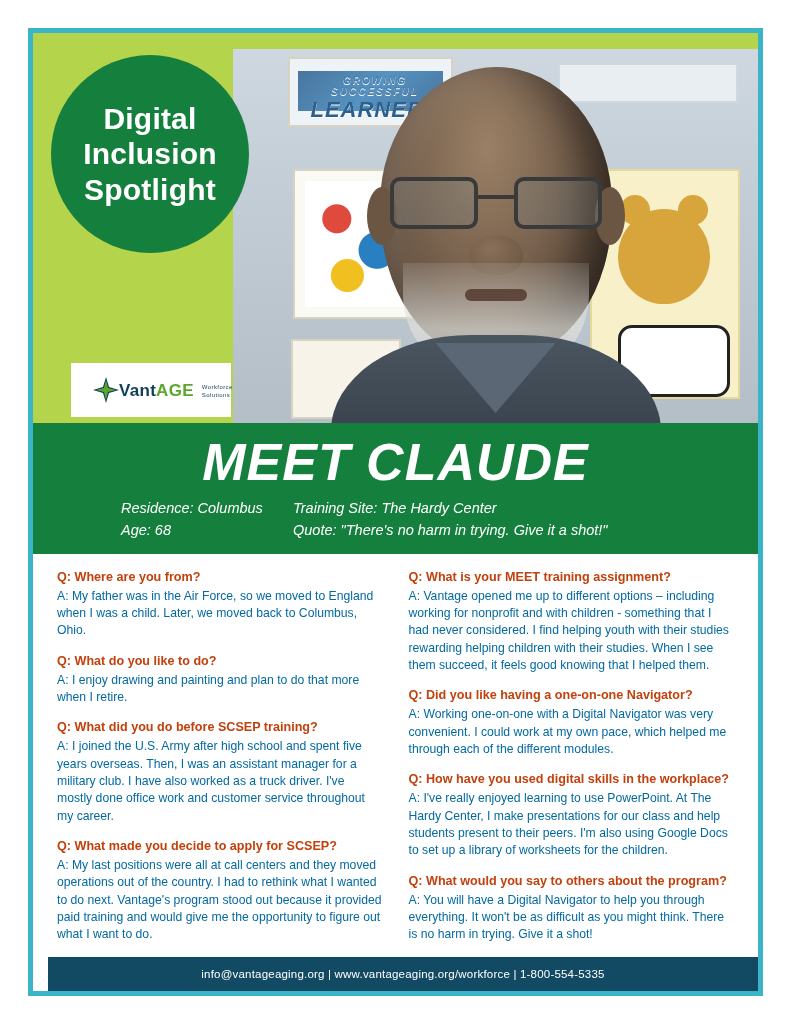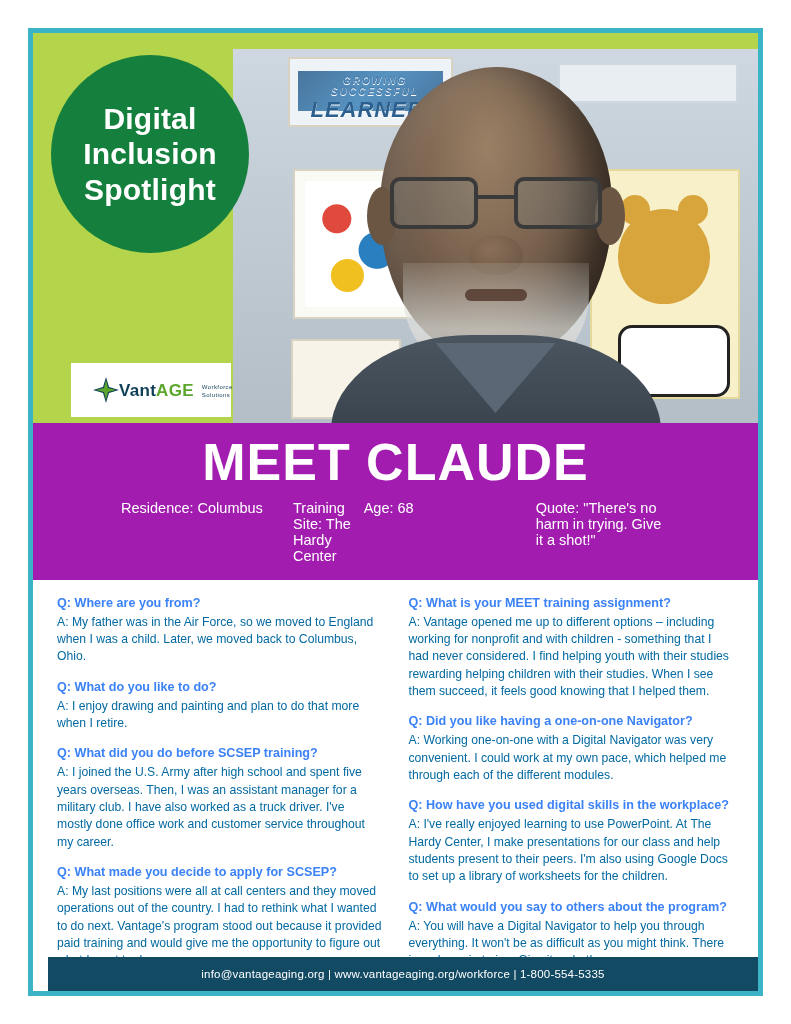--- a/index.html
+++ b/index.html
@@ -181,51 +181,53 @@
   .logo-star { width: 26px; height: 26px; position:relative; flex:0 0 auto; }
   .logo-star svg { display:block; }
   .logo-words { display:flex; flex-direction:column; line-height:1; }
   .logo-main { font-size: 17px; font-weight: bold; color:#0f3f57; letter-spacing:.3px; }
   .logo-main .green { color:#5aa72b; }
   .logo-sub { font-size: 6px; color:#0f3f57; letter-spacing:.4px; margin-top:2px; }
   .logo-rule { width:1px; height:30px; background:#0f3f57; margin:0 4px; }
 
   
   .band {
-    background: #a21caf;
+    background: #15803d;
     color:#ffffff;
     padding: 12px 0 16px 0;
+    font-style: italic;
   }
   .band h1 {
     text-align:center;
     font-size: 52px;
     font-weight: bold;
     letter-spacing: 1px;
     line-height: 1.05;
     margin-bottom: 10px;
   }
   .band-rows {
     display:flex;
+    flex-direction: column;
     gap: 6px;
     padding: 0 88px;
     font-size: 14.5px;
   }
   .band-row { display:flex; }
   .band-row .c1 { width: 172px; flex:0 0 172px; }
   .band-row .c2 { flex:1; }
 
   
   .body {
     display:flex;
     gap: 26px;
     padding: 16px 24px 6px 24px;
   }
   .col { width: 50%; }
   .q {
-    color: #3b82f6;
+    color: #c2410c;
     font-weight: bold;
     font-size: 12.6px;
     margin-bottom: 4px;
   }
   .a {
     color: #0369a1;
     font-size: 12.2px;
     line-height: 1.42;
     margin-bottom: 14px;
   }

